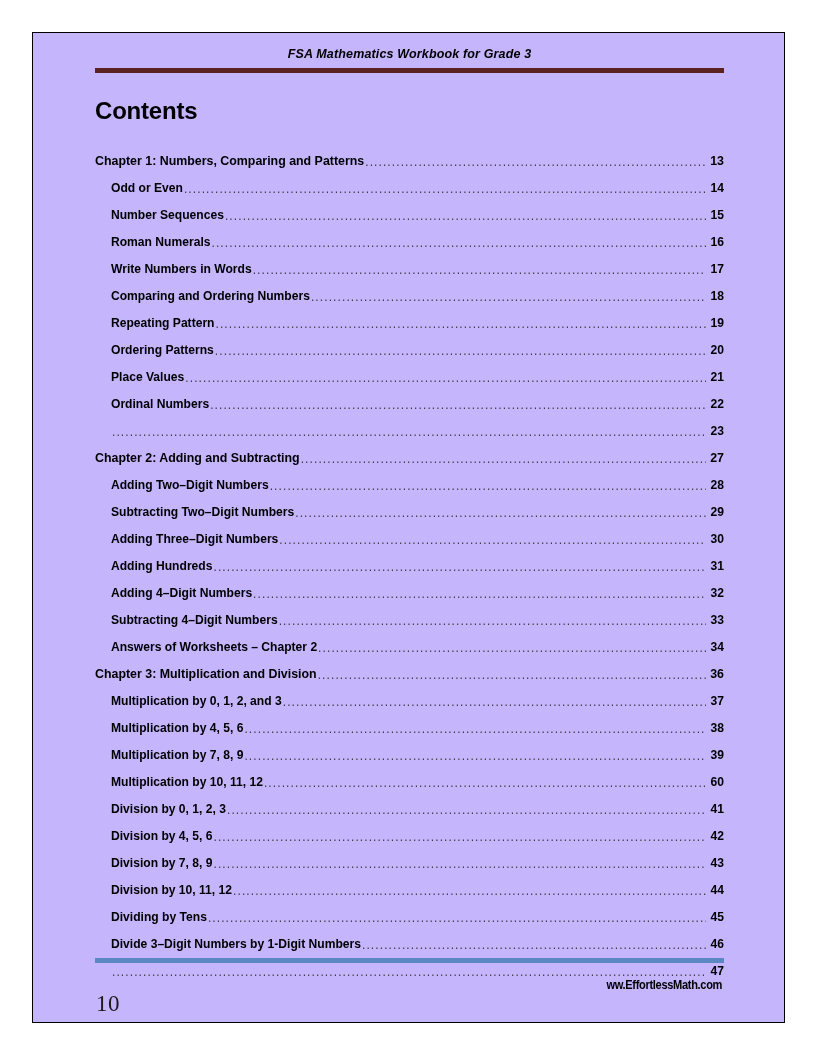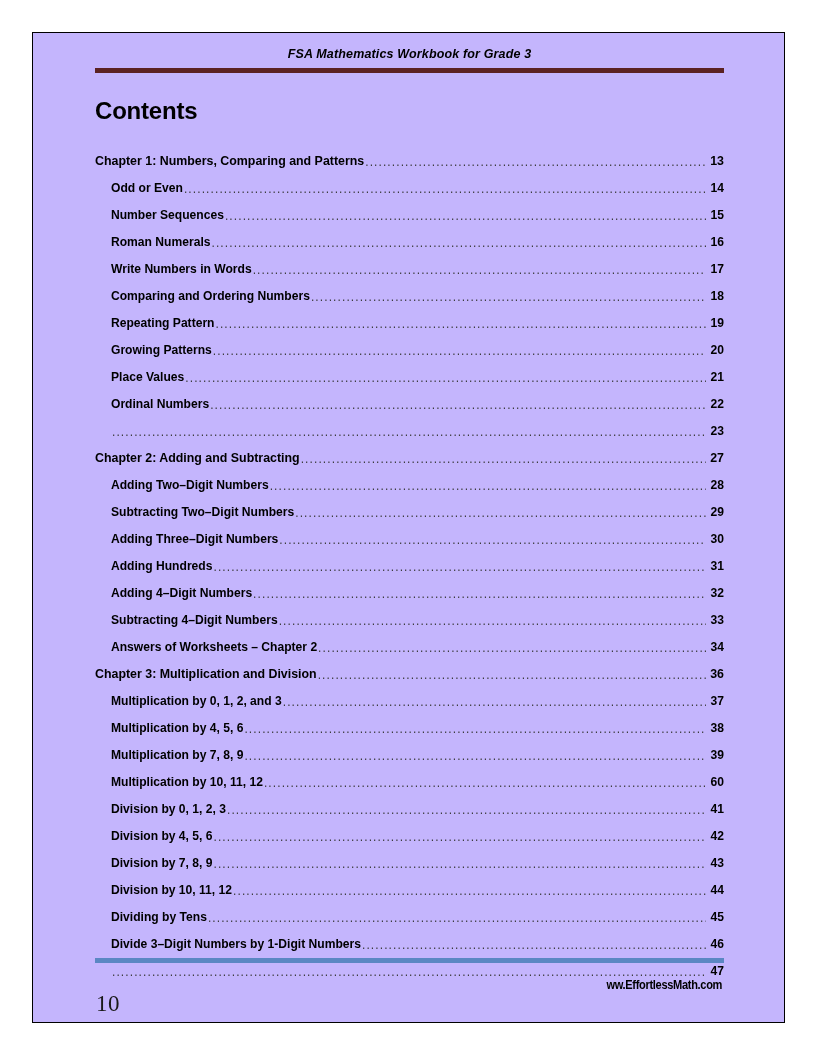--- a/index.html
+++ b/index.html
@@ -172,21 +172,21 @@
         <span class="toc-label">Comparing and Ordering Numbers</span>
         <span class="toc-leader">...........................................................................................................................................</span>
         <span class="toc-page">18</span>
       </div>
       <div class="toc-row level-2">
         <span class="toc-label">Repeating Pattern</span>
         <span class="toc-leader">...........................................................................................................................................</span>
         <span class="toc-page">19</span>
       </div>
       <div class="toc-row level-2">
-        <span class="toc-label">Growing Patterns</span>
+        <span class="toc-label">Ordering Patterns</span>
         <span class="toc-leader">...........................................................................................................................................</span>
         <span class="toc-page">20</span>
       </div>
       <div class="toc-row level-2">
         <span class="toc-label">Place Values</span>
         <span class="toc-leader">...........................................................................................................................................</span>
         <span class="toc-page">21</span>
       </div>
       <div class="toc-row level-2">
         <span class="toc-label">Ordinal Numbers</span>

